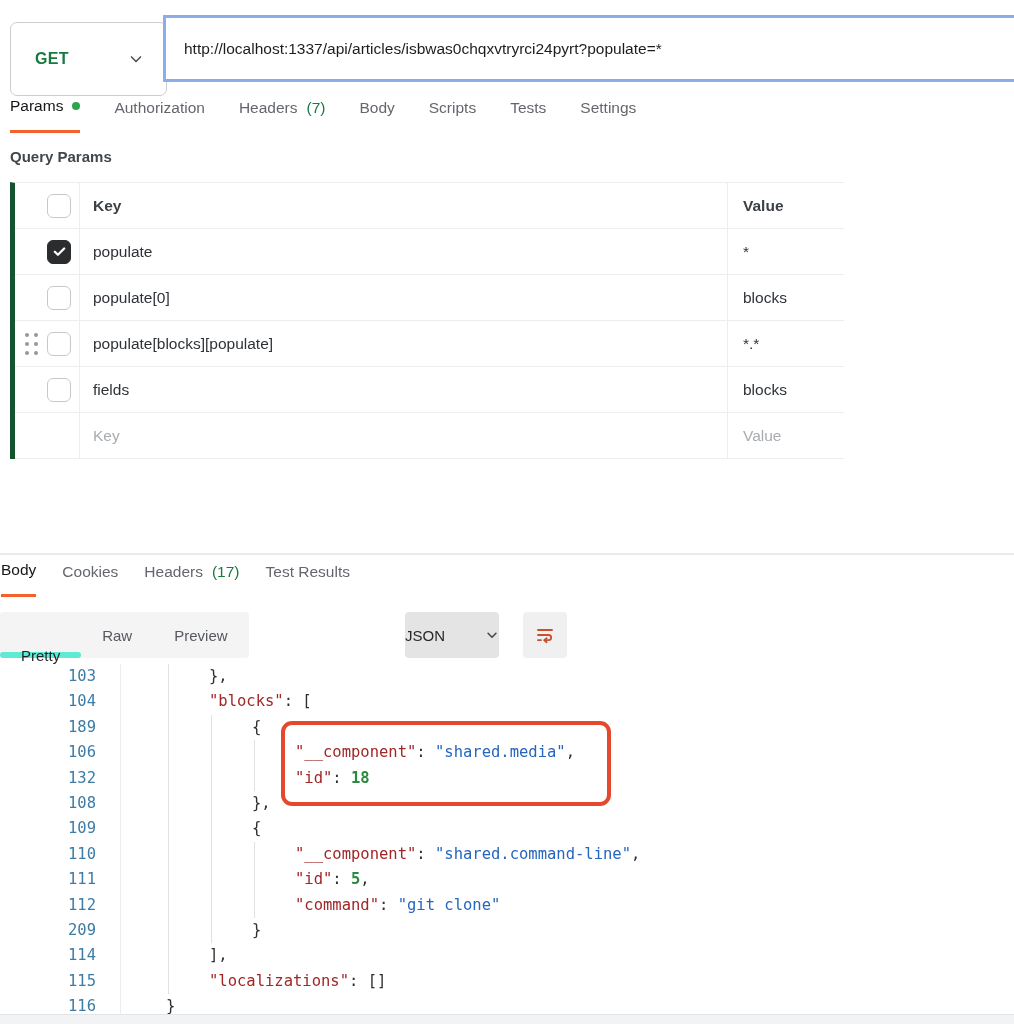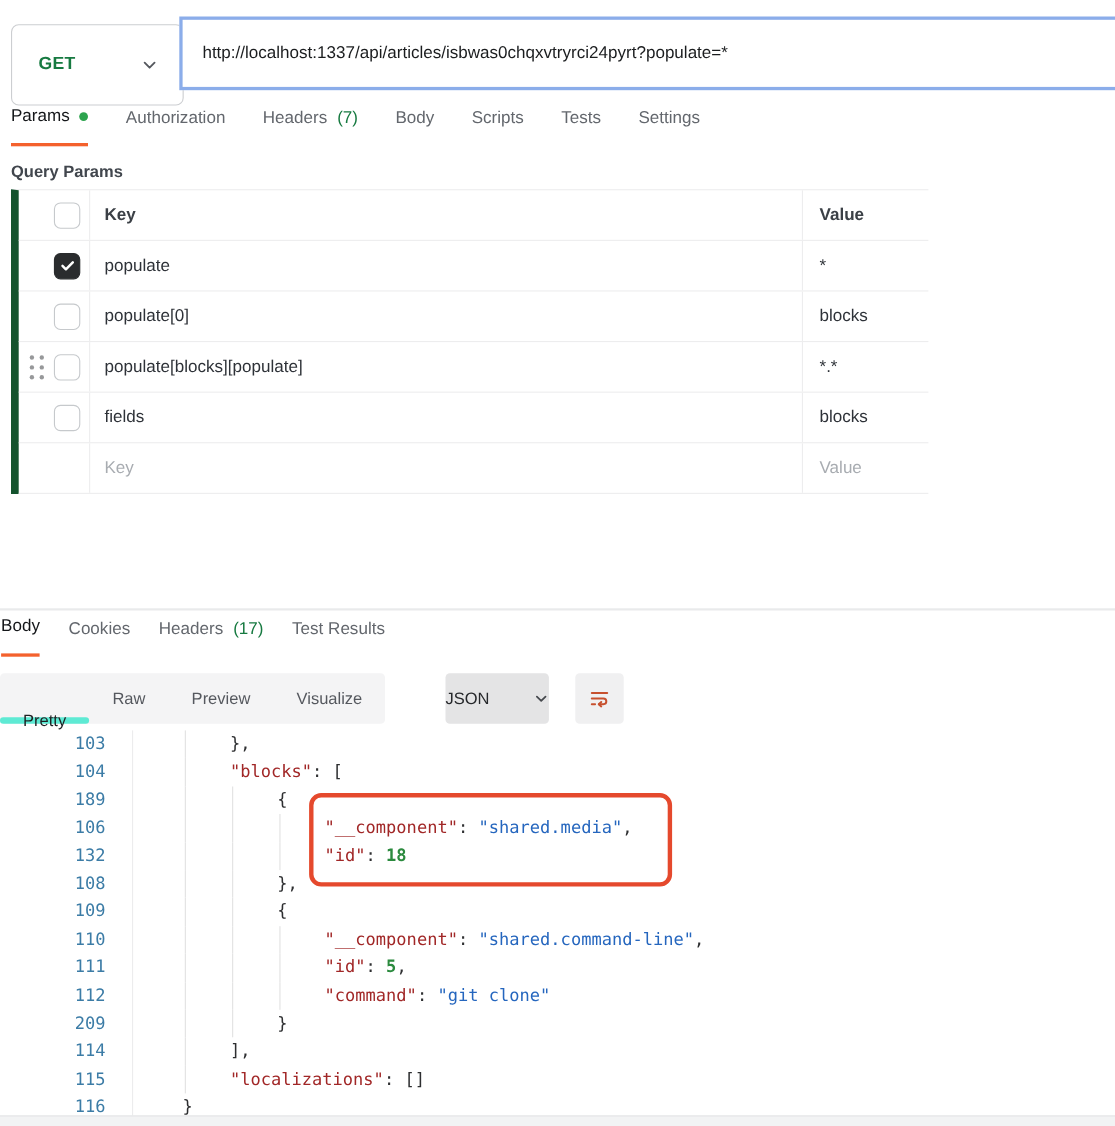--- a/index.html
+++ b/index.html
@@ -27,22 +27,22 @@
   }
   
   .req-tabs { position:absolute; left:10px; top:97px; display:flex; gap:34px;
     font-size:15.5px; color:#63676d; }
   .tab { display:flex; align-items:center; gap:9px; padding-bottom:15px; cursor:pointer; }
   .tab.active { color:#141619; border-bottom:3px solid #f4612d; }
   .tab .dot { width:8px; height:8px; border-radius:50%; background:#2da44e; }
   .tab .count { color:#177a41; }
   .qp-title { position:absolute; left:10px; top:148px; font-size:15px; font-weight:700; color:#41464d; }
   
-  .qp-table { position:absolute; left:10px; top:172px; width:834px;
-    border-top:1px solid #ededee; border-left:7px solid #14532d; }
+  .qp-table { position:absolute; left:10px; top:182px; width:834px;
+    border-top:1px solid #ededee; border-left:5px solid #14532d; }
   .qp-row { position:relative; display:grid; grid-template-columns:65px 648px 1fr;
     height:46px; border-bottom:1px solid #ededee; font-size:15.5px; color:#2e3238; }
   .cell { display:flex; align-items:center; height:100%; }
   .cell-cb { justify-content:flex-end; padding-right:8px; border-right:1px solid #ededee; }
   .cell-key { padding-left:13px; border-right:1px solid #ededee; }
   .cell-val { padding-left:15px; }
   .hdr { font-weight:700; color:#3b4046; }
   .placeholder { color:#a8acb1; }
   .checkbox { width:24px; height:24px; border:1.5px solid #c6c9cc; border-radius:6px;
     background:#fff; cursor:pointer; flex:0 0 auto; }
@@ -196,21 +196,20 @@
       </div>
       <div class="tab">
         <span>Test Results</span>
       </div>
     </div>
 
   <div class="view-modes" id="view-modes">
       <div class="view-mode active">Pretty</div>
       <div class="view-mode">Raw</div>
       <div class="view-mode">Preview</div>
-      <div class="view-mode">Visualize</div>
     </div>
   <div class="format-pill">
     <span>JSON</span>
     <svg width="14" height="14" viewBox="0 0 16 16">
       <path d="M3.5 6l4.5 4.5L12.5 6" stroke="#45484d" stroke-width="1.8" fill="none" stroke-linecap="round" stroke-linejoin="round"></path>
     </svg>
   </div>
   <div class="wrap-pill">
     <svg width="22" height="22" viewBox="0 0 22 22">
       <path d="M4 6h14" stroke="#c7502e" stroke-width="1.8" stroke-linecap="round" fill="none"></path>

